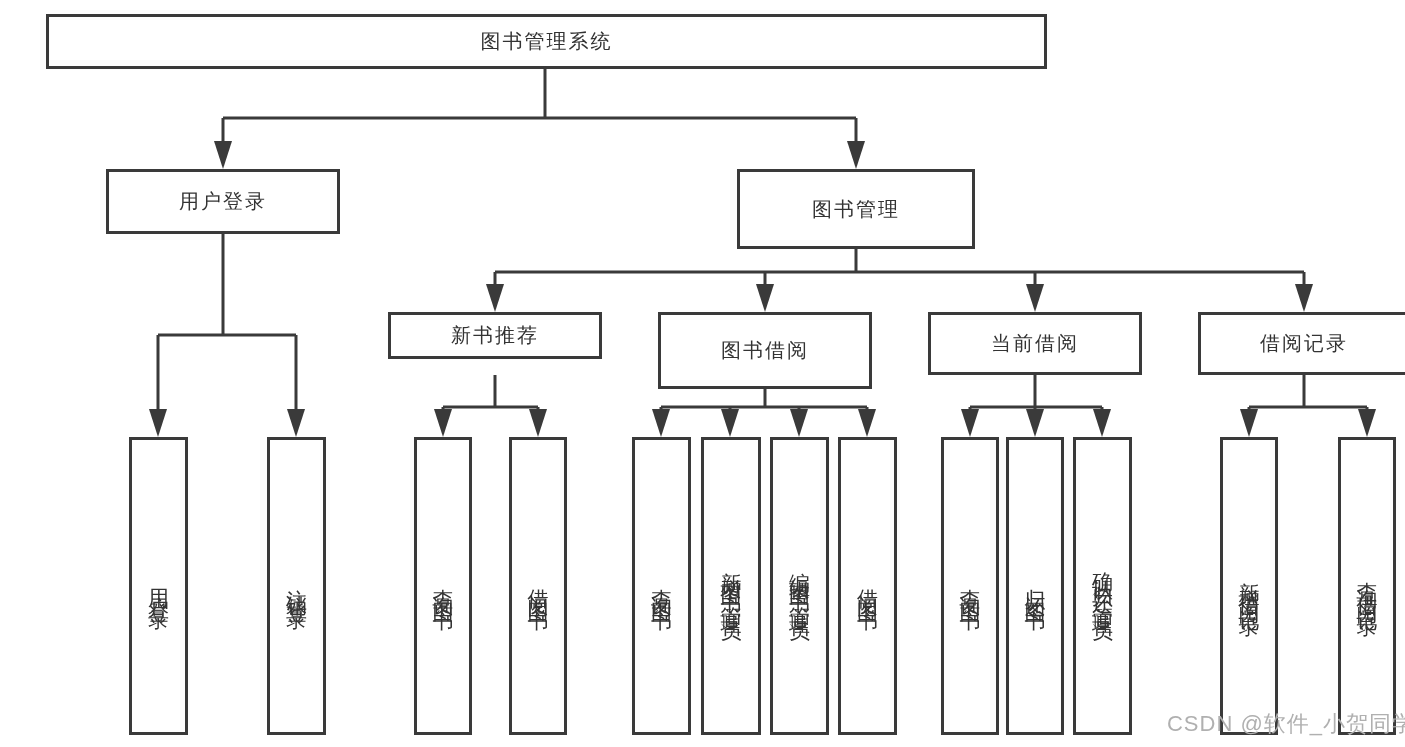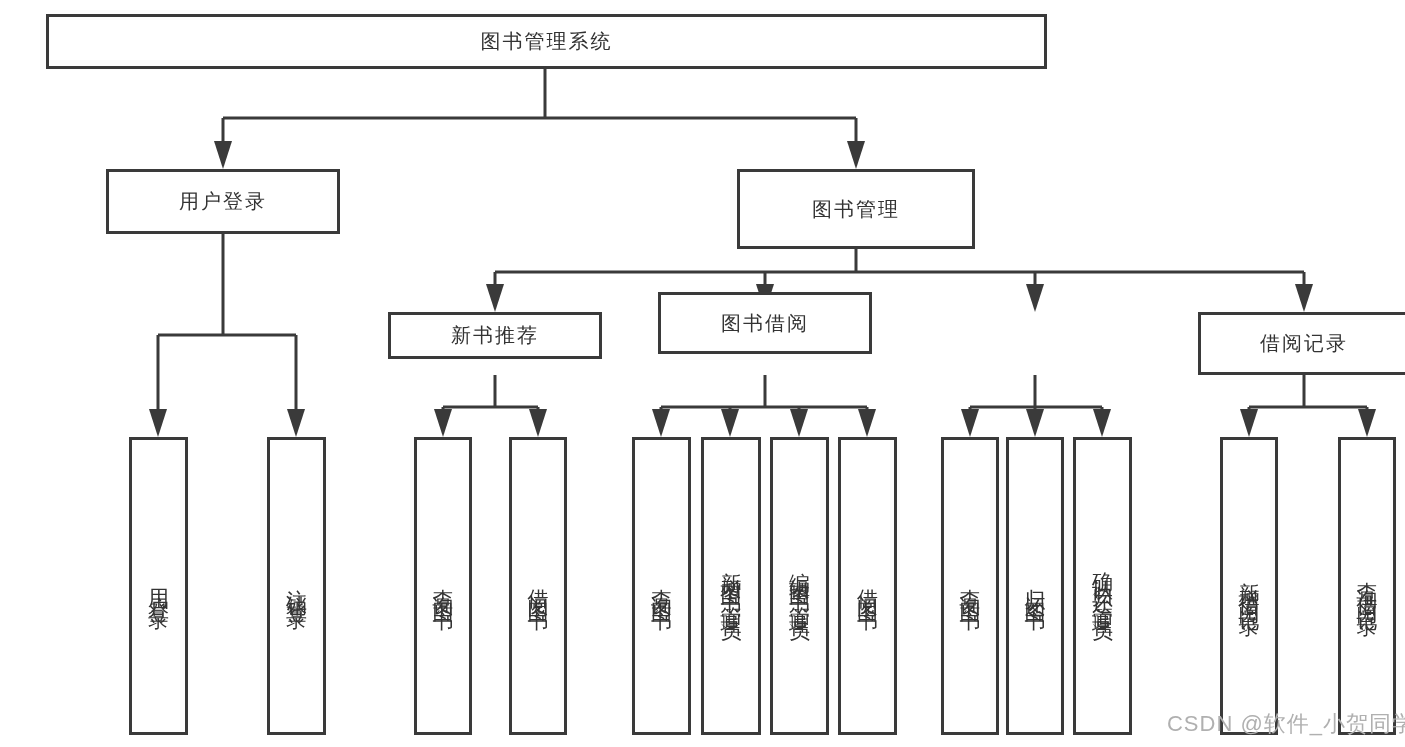--- a/index.html
+++ b/index.html
@@ -109,22 +109,25 @@
   <div class="box" style="left:82px;top:169px;width:234px;height:65px">
     <span class="h-label">用户登录</span>
   </div>
   <div class="box" style="left:713px;top:169px;width:238px;height:80px">
     <span class="h-label">图书管理</span>
   </div>
 
   <div class="box" style="left:364px;top:312px;width:214px;height:47px">
     <span class="h-label">新书推荐</span>
   </div>
-  <div class="box" style="left:634px;top:292px;width:214px;height:62px">
+  <div class="box" style="left:634px;top:312px;width:214px;height:77px">
     <span class="h-label">图书借阅</span>
+  </div>
+  <div class="box" style="left:904px;top:312px;width:214px;height:63px">
+    <span class="h-label">当前借阅</span>
   </div>
   <div class="box" style="left:1174px;top:312px;width:212px;height:63px">
     <span class="h-label">借阅记录</span>
   </div>
 
   <div class="box" style="left:105px;top:437px;width:59px;height:298px">
     <span class="v-label">用户登录</span>
   </div>
   <div class="box" style="left:243px;top:437px;width:59px;height:298px">
     <span class="v-label">注销登录</span>

